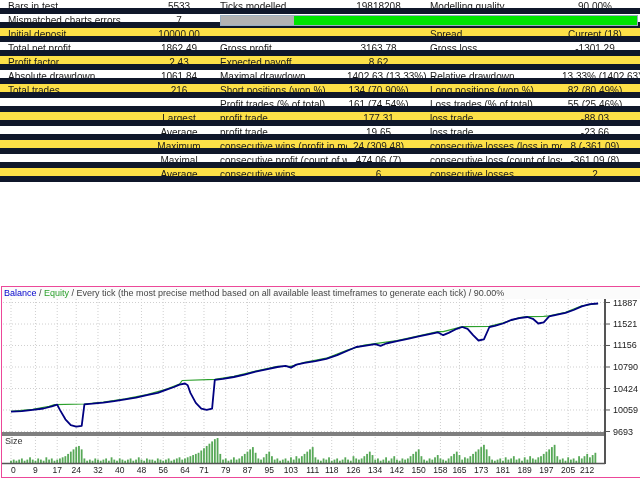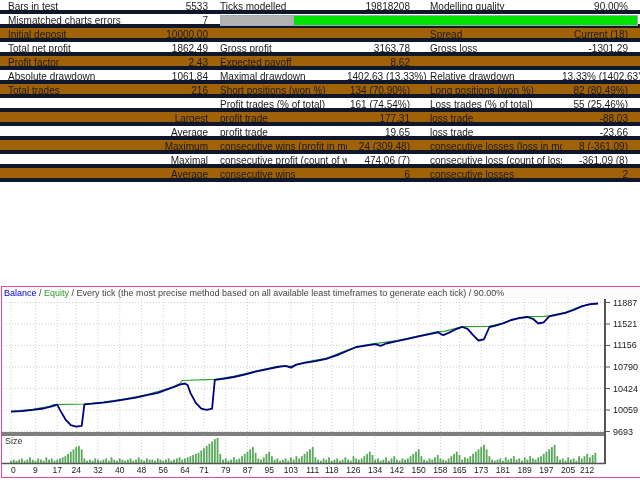--- a/index.html
+++ b/index.html
@@ -8,27 +8,27 @@
     background:#ffffff;
     font-family:"Liberation Sans","DejaVu Sans",sans-serif;
     color:#1a1a1a;
   }
   
   .report{position:absolute;top:0;left:0;width:640px;}
   .rrow{
     display:grid;
     grid-template-columns:150px 70px 127px 83px 132px 78px;
     height:14px;line-height:13px;font-size:10px;
-    box-sizing:border-box;border-bottom:4px solid #0f172a;
+    box-sizing:border-box;border-bottom:6px solid #0f172a;
     background:#ffffff;
   }
-  .rrow.alt{background:#a16207;}
+  .rrow.alt{background:#fde047;}
   .cell{overflow:hidden;white-space:nowrap;}
   .lbl1{padding-left:8px;}
-  .val{text-align:right;}
+  .val{text-align:center;}
   .v1{padding-right:12px;}
   .v2{padding-right:20px;}
   .v3{padding-right:12px;}
   .pbar{
     grid-column:3 / span 4;
     height:11px;margin:1px 2px 0 0;
     border:1px solid #9aaec0;box-sizing:border-box;
     display:flex;background:#b3b3b3;
   }
   .pbar .grayseg{background:#b3b3b3;height:100%;}

